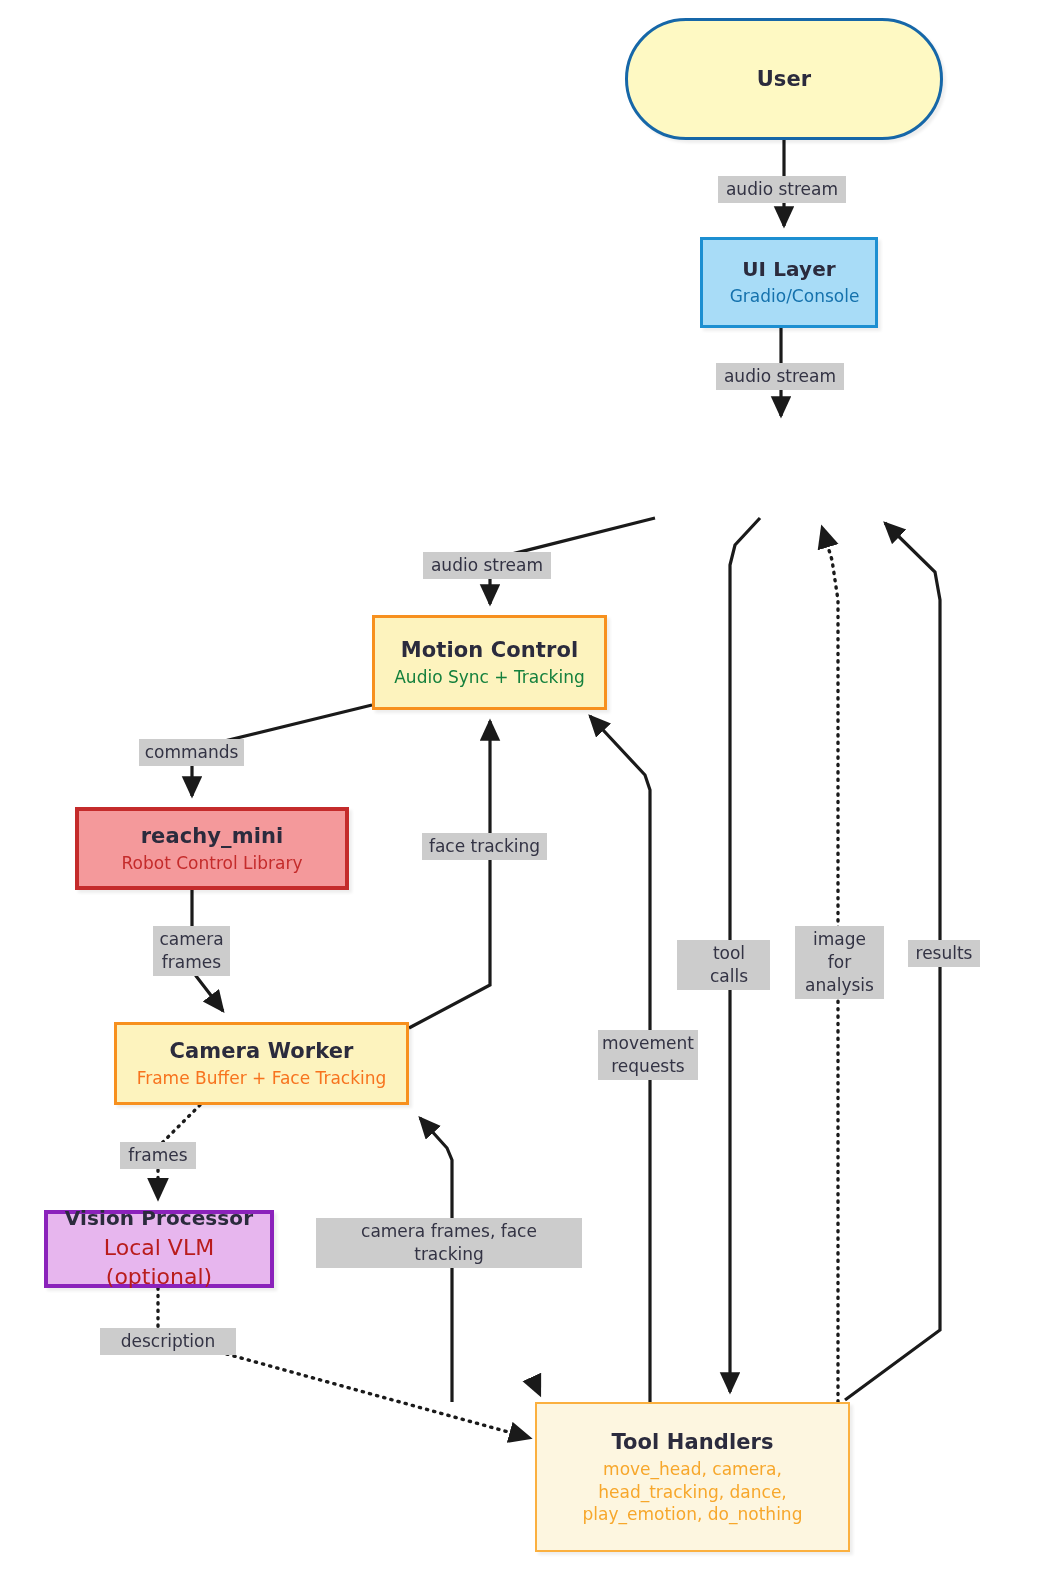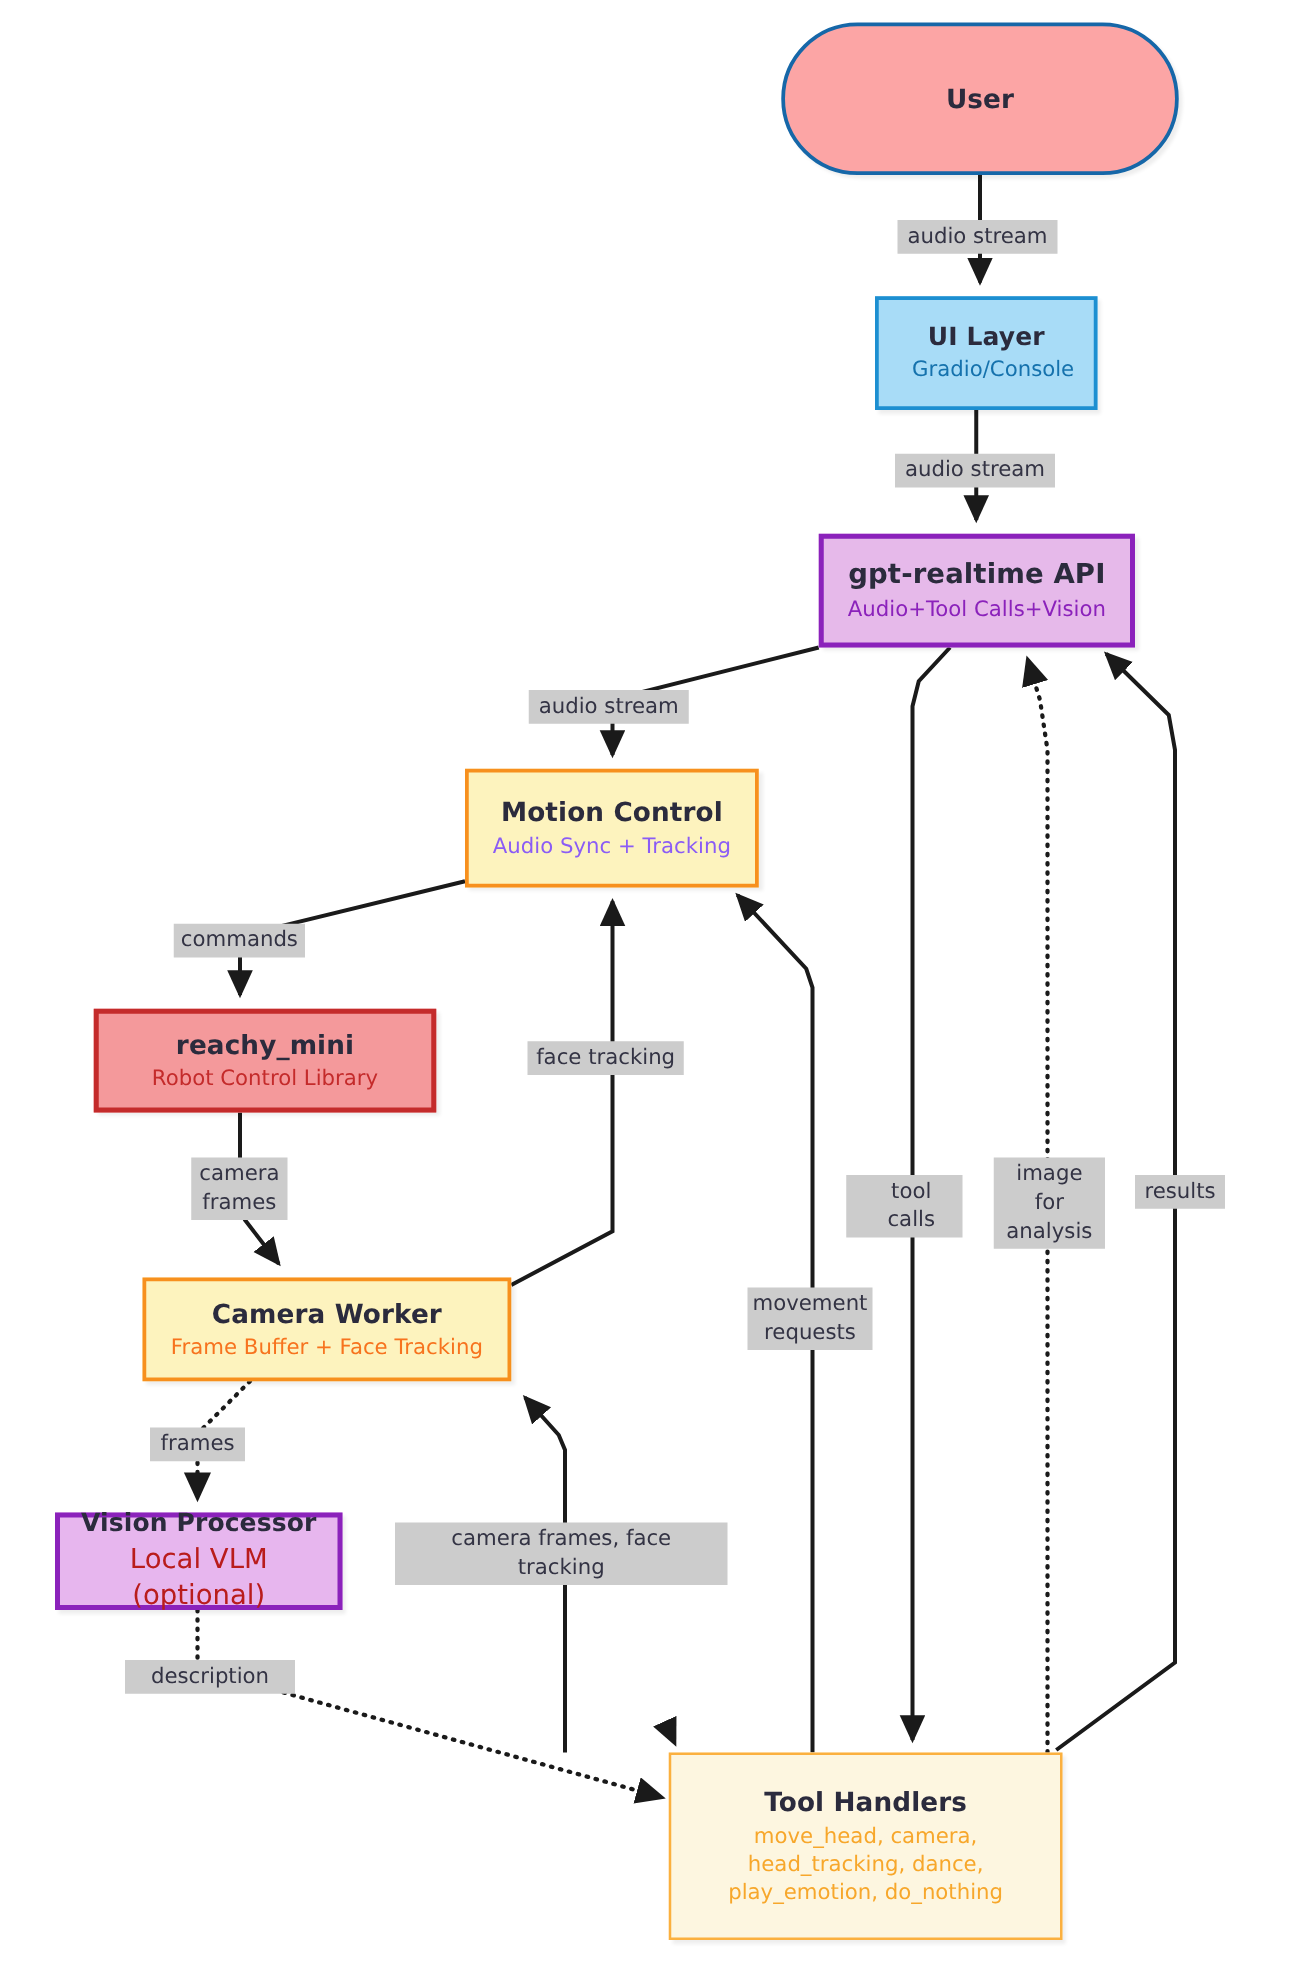--- a/index.html
+++ b/index.html
@@ -43,21 +43,21 @@
     line-height: 1.25;
   }
   .node .n-sub {
     line-height: 1.3;
     margin-top: 3px;
   }
 
   
   .node-user {
     left: 625px; top: 18px; width: 318px; height: 122px;
-    background: #fca5a5;
+    background: #fef9c3;
     border: 3px solid #1667a8;
     border-radius: 61px;
   }
   .node-user .n-title { font-size: 21px; }
   .node-user .n-sub { font-size: 18px; color: #1667a8; padding: 0 26px; }
 
   .node-ui {
     left: 700px; top: 237px; width: 178px; height: 91px;
     background: #a8dcf7;
     border: 3px solid #1d8fd1;
@@ -72,21 +72,21 @@
   }
   .node-api .n-title { font-size: 22px; }
   .node-api .n-sub { font-size: 17px; color: #8b22bb; }
 
   .node-motion {
     left: 372px; top: 615px; width: 235px; height: 95px;
     background: #fdf3be;
     border: 3px solid #f7901e;
   }
   .node-motion .n-title { font-size: 21px; }
-  .node-motion .n-sub { font-size: 17px; color: #8b5cf6; }
+  .node-motion .n-sub { font-size: 17px; color: #15803d; }
 
   .node-reachy {
     left: 75px; top: 807px; width: 274px; height: 83px;
     background: #f4999b;
     border: 4px solid #c42b2b;
   }
   .node-reachy .n-title { font-size: 21px; }
   .node-reachy .n-sub { font-size: 17px; color: #c42b2b; }
 
   .node-camera {
@@ -174,24 +174,20 @@
 
   <div class="node node-user">
     <div class="n-title">User</div>
   </div>
 
   <div class="node node-ui">
     <div class="n-title">UI Layer</div>
     <div class="n-sub">Gradio/Console</div>
   </div>
 
-  <div class="node node-api">
-    <div class="n-title">gpt-realtime API</div>
-    <div class="n-sub">Audio+Tool Calls+Vision</div>
-  </div>
 
   <div class="node node-motion">
     <div class="n-title">Motion Control</div>
     <div class="n-sub">Audio Sync + Tracking</div>
   </div>
 
   <div class="node node-reachy">
     <div class="n-title">reachy_mini</div>
     <div class="n-sub">Robot Control Library</div>
   </div>

